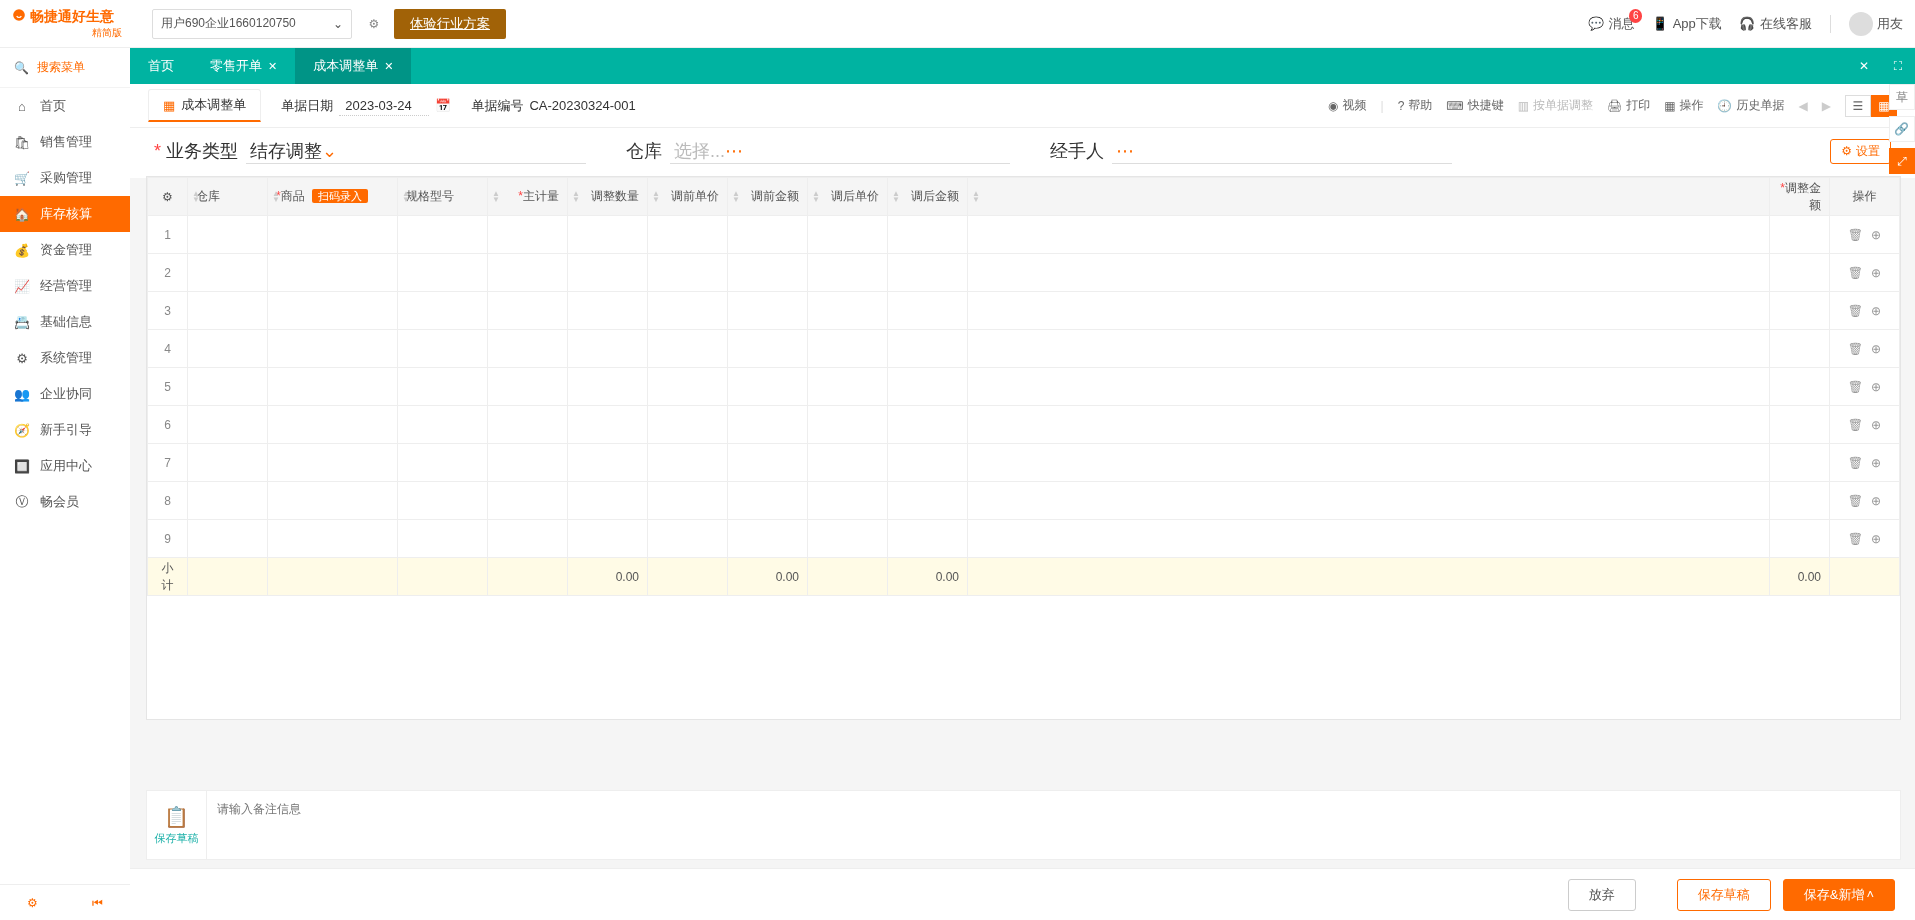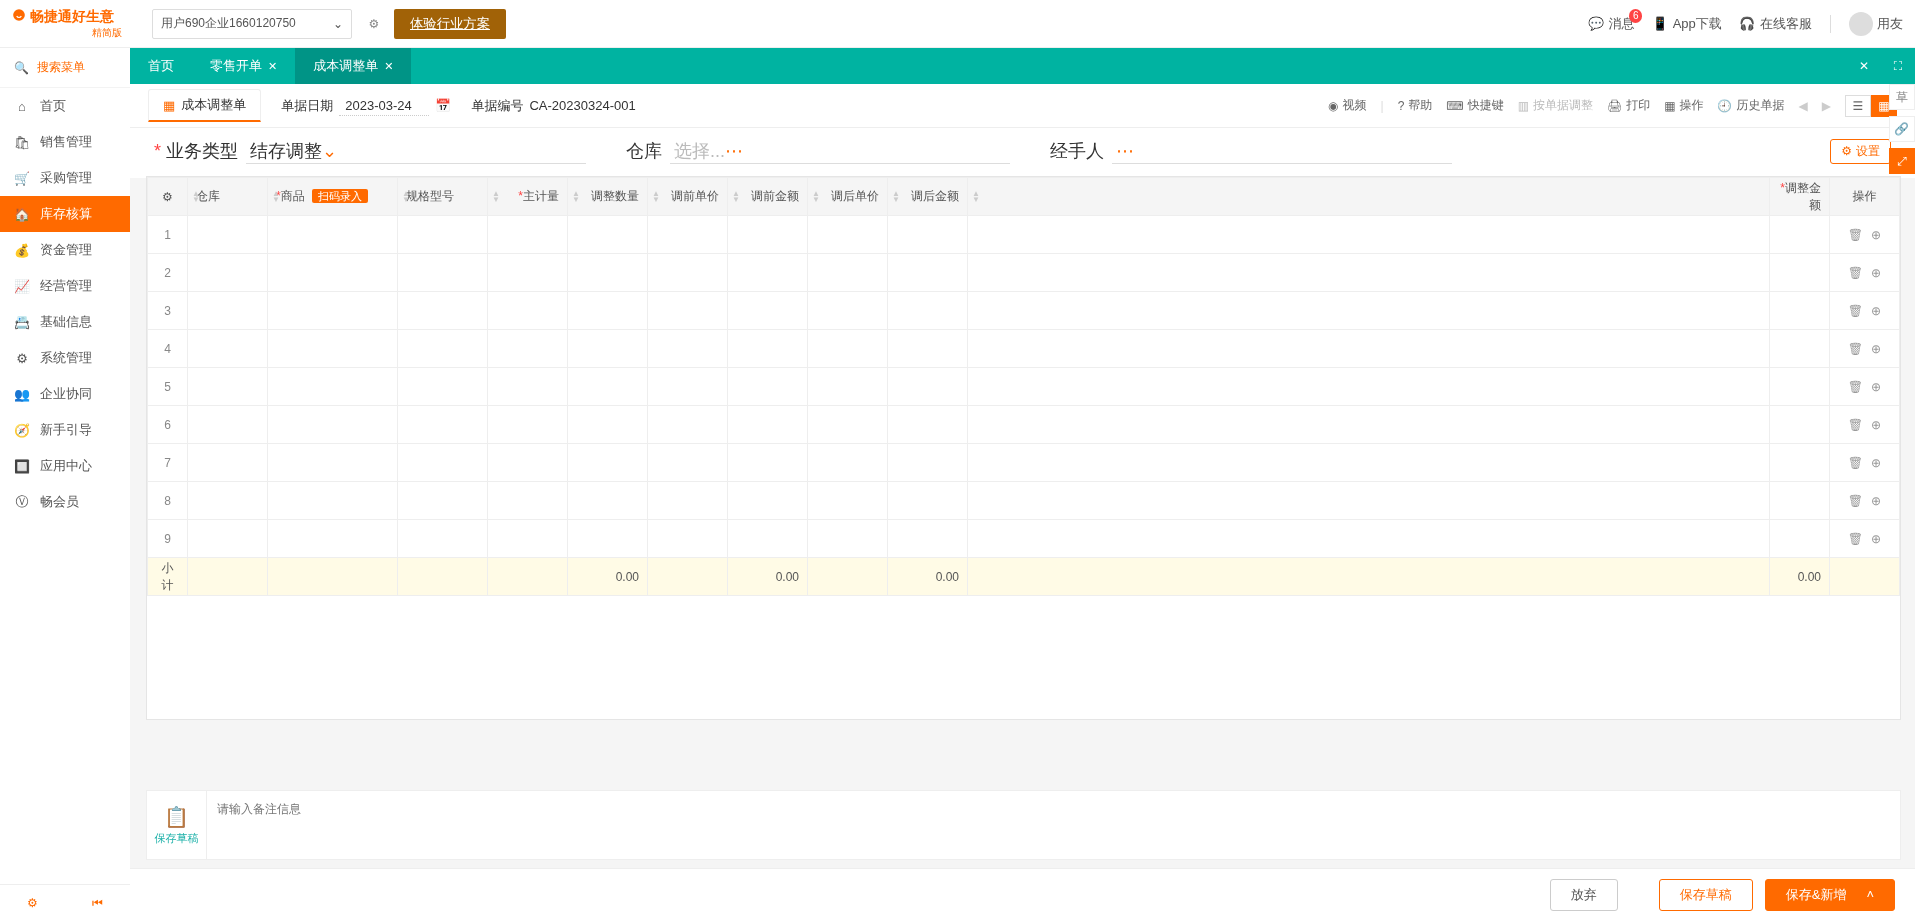--- a/index.html
+++ b/index.html
@@ -73,21 +73,21 @@
 
 .remark { position:absolute; left:146px; right:14px; bottom:60px; height:70px; background:#fff; border:1px solid #eee; display:flex; }
 .remark-icon { width:60px; display:flex; flex-direction:column; align-items:center; justify-content:center; gap:2px; color:#20b2aa; font-size:11px; border-right:1px solid #eee; }
 .remark textarea { flex:1; border:none; resize:none; padding:10px; font-size:12px; outline:none; }
 
 
 .footer { position:absolute; left:114px; right:0; bottom:0; height:52px; background:#fff; border-top:1px solid #eee; display:flex; align-items:center; justify-content:flex-end; gap:12px; padding:0 20px; }
 .btn { height:32px; padding:0 20px; border-radius:3px; cursor:pointer; font-size:13px; display:flex; align-items:center; }
 .btn-plain { border:1px solid #ccc; background:#fff; color:#555; }
 .btn-outline { border:1px solid #ff6a00; background:#fff; color:#ff6a00;margin-left:29px; }
-.btn-primary { border:1px solid #ff6a00; background:#ff6a00; color:#fff; gap:20px; }
+.btn-primary { border:1px solid #ff6a00; background:#ff6a00; color:#fff; gap:2px; }
 
 
 .rail { position:absolute; right:0; top:84px; width:26px; display:flex; flex-direction:column; gap:6px; z-index:6; }
 .rail div { width:26px; height:26px; background:#fff; border:1px solid #eee; display:flex; align-items:center; justify-content:center; color:#888; font-size:12px; cursor:pointer; }
 .rail div.on { background:#ff6a00; color:#fff; border-color:#ff6a00; }
 
 svg { width:14px; height:14px; }
 </style>
 </head>
 <body>

